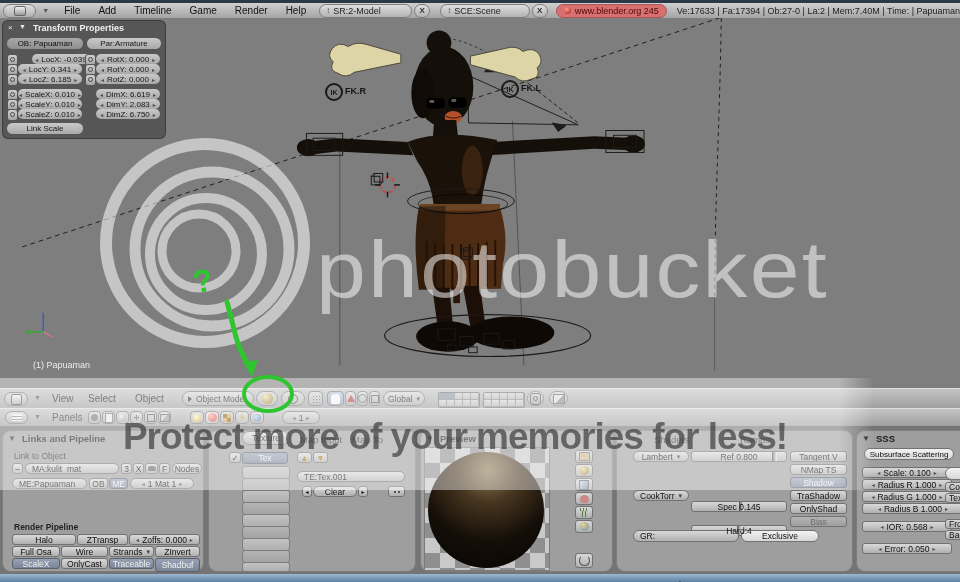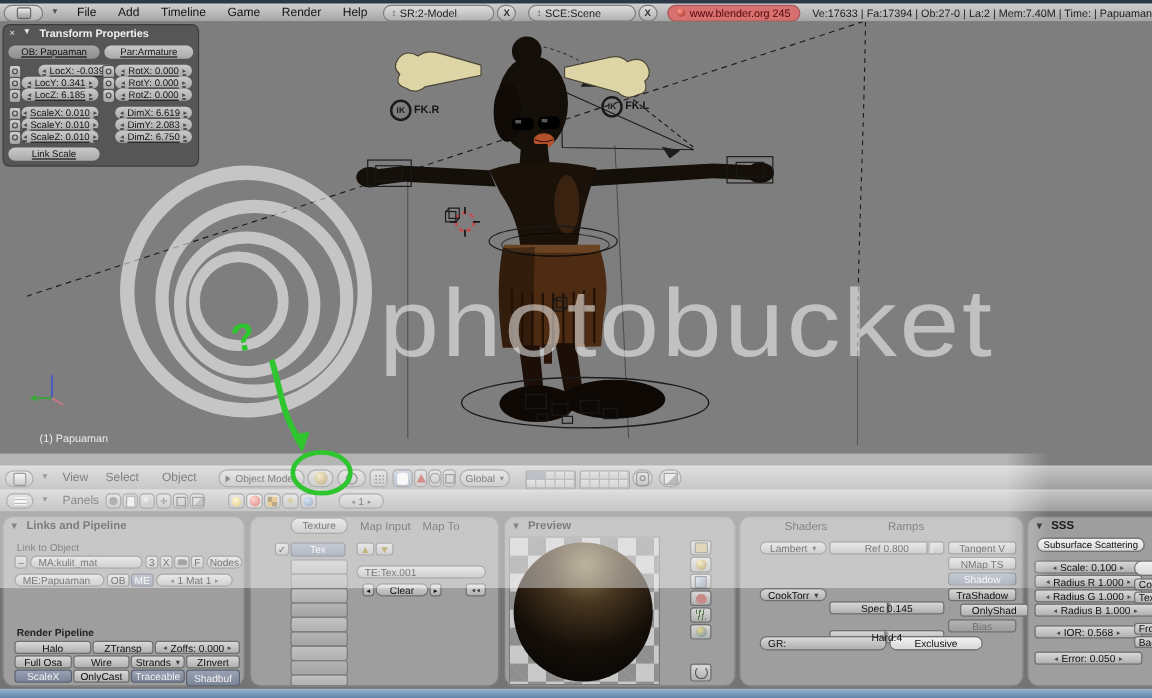--- a/index.html
+++ b/index.html
@@ -38,21 +38,21 @@
   .wash{position:absolute;left:0;top:378px;width:874px;height:112px;z-index:5;pointer-events:none;
     background:linear-gradient(to right,rgba(255,255,255,.42) 96%,rgba(255,255,255,0));}
   .qmark{position:absolute;left:193px;top:263px;font-size:32px;font-weight:bold;color:#2fc52f;
     transform:rotate(-12deg);z-index:7;}
   
   .tp{position:absolute;left:2px;top:2px;width:162px;height:117px;background:rgba(22,22,22,.38);
     border:1px solid rgba(0,0,0,.3);border-radius:6px;}
   .tp-title{position:absolute;left:30px;top:2px;color:#f0f0f0;font-size:9px;font-weight:bold;}
   .tp-glyph{position:absolute;top:2px;color:#e8e8e8;font-size:8px;}
   .fld{position:absolute;height:10px;border-radius:6px;background:linear-gradient(#c9c9c9,#a9a9a9);
-    display:flex;align-items:center;justify-content:center;font-size:8px;color:#151515;white-space:nowrap;text-decoration:underline;}
+    display:flex;align-items:center;justify-content:center;font-size:8px;color:#151515;white-space:nowrap;}
   .fld.darker{background:linear-gradient(#a8a8a8,#8f8f8f);color:#0d0d0d;}
   .lock{position:absolute;width:9px;height:10px;border-radius:3px;border:1px solid #555;
     background:linear-gradient(#cfcfcf,#a3a3a3);}
   .lock::before{content:"";position:absolute;left:2px;top:2px;width:3px;height:3px;
     border:1px solid #4a4a4a;border-radius:50%;}
   
   .ehdr{position:absolute;left:0;width:960px;background:linear-gradient(#c4c4c4,#9d9d9d);
     border-top:1px solid #dcdcdc;border-bottom:1px solid #676767;display:block;}
   .hmenu{position:absolute;font-size:10px;color:#1c1c1c;white-space:nowrap;}
   .hbtn{position:absolute;border:1px solid #767676;border-radius:4px;
@@ -500,21 +500,21 @@
       <div class="btn pill dd" style="left:17px;top:60px;width:56px;height:11px;">CookTorr</div>
       <div class="btn slider" style="left:75px;top:60px;width:96px;height:11px;--p:50%;">
           <span>Spec 0.145</span>
           <i class="handle"></i>
         </div>
       <div class="btn" style="left:174px;top:60px;width:57px;height:11px;">TraShadow</div>
       <div class="btn slider" style="left:75px;top:73px;width:96px;height:11px;--p:48%;">
           <span>Hard:4</span>
           <i class="handle"></i>
         </div>
-      <div class="btn" style="left:184px;top:73px;width:57px;height:11px;">OnlyShad</div>
+      <div class="btn" style="left:174px;top:73px;width:57px;height:11px;">OnlyShad</div>
       <div class="btn dim" style="left:174px;top:86px;width:57px;height:11px;">Bias</div>
       <div class="btn pill" style="left:17px;top:100px;width:106px;height:12px;justify-content:flex-start;padding:0 6px;">GR:</div>
       <div class="btn pill white" style="left:125px;top:100px;width:78px;height:12px;">Exclusive</div>
       <div class="btn slider" style="left:17px;top:116px;width:105px;height:11px;--p:48%;">
           <span>Tralu 0.00</span>
           <i class="handle"></i>
         </div>
 
     </div>
 
@@ -532,20 +532,21 @@
       <div class="btn" style="left:89px;top:52px;width:30px;height:10px;justify-content:flex-start;padding:0 3px;">Col</div>
       <div class="btn" style="left:89px;top:63px;width:30px;height:10px;justify-content:flex-start;padding:0 3px;">Tex</div>
       <div class="btn" style="left:89px;top:89px;width:30px;height:10px;justify-content:flex-start;padding:0 3px;">Fro</div>
       <div class="btn" style="left:89px;top:100px;width:30px;height:10px;justify-content:flex-start;padding:0 3px;">Bac</div>
     </div>
   </div>
 
   <div class="bottomstrip"></div>
 
   <div class="wash"></div>
+  <div class="banner">Protect more of your memories for less!</div>
 
   <div class="qmark">?</div>
   <svg class="annot" width="960" height="582" viewBox="0 0 960 582">
     <path d="M227,302 C235,330 236,348 250,367" stroke="#2fc52f" stroke-width="5" fill="none" stroke-linecap="round"></path>
     <polygon points="243,362 258,360 252,377" fill="#2fc52f"></polygon>
     <ellipse cx="268" cy="394" rx="24" ry="17" stroke="#2fc52f" stroke-width="4" fill="none"></ellipse>
   </svg>
 
 </div>
 

